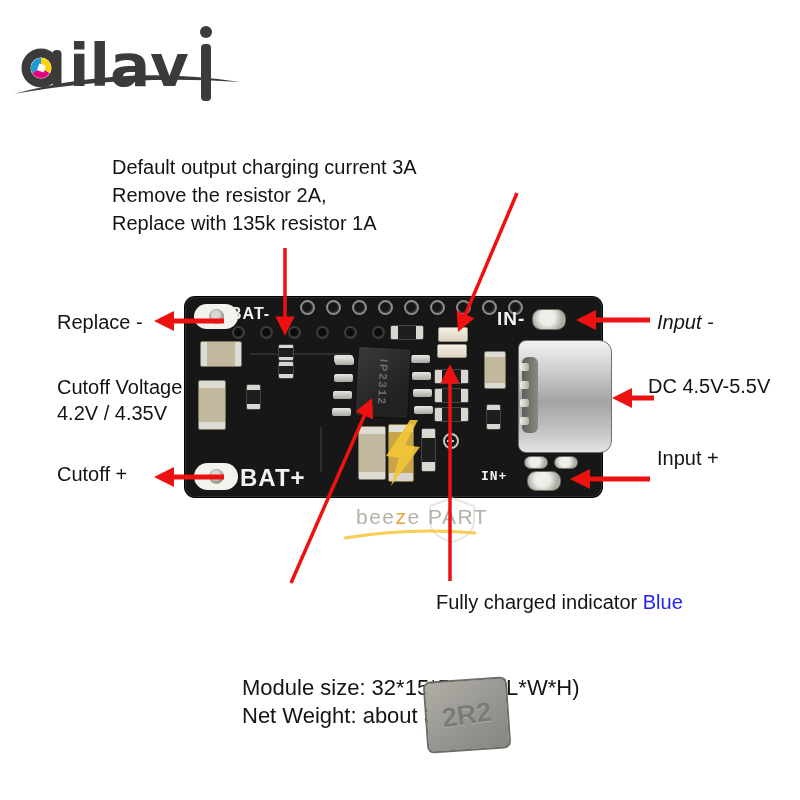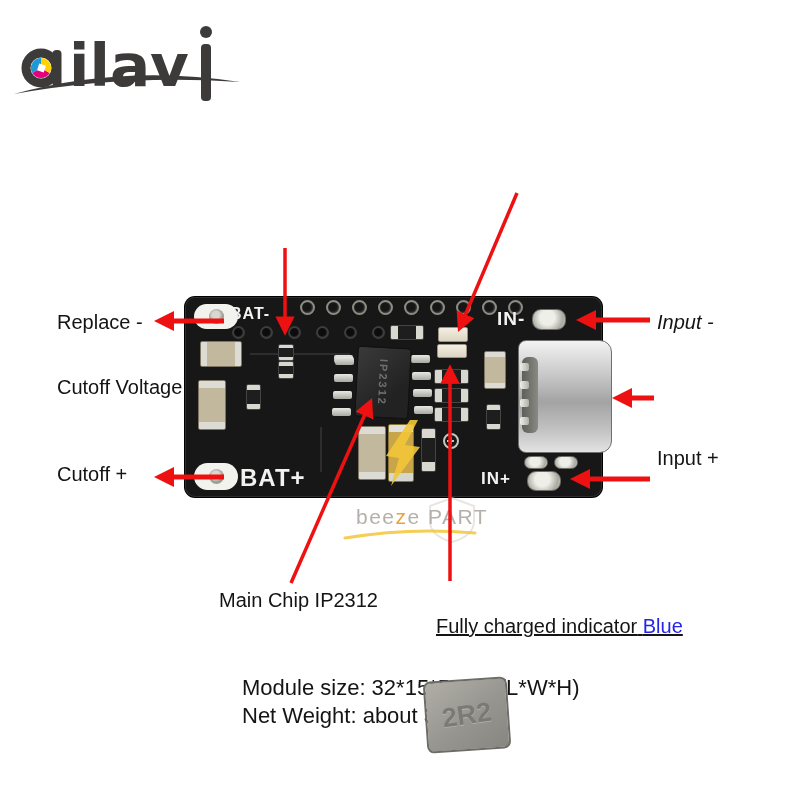--- a/index.html
+++ b/index.html
@@ -78,35 +78,41 @@
     </g>
 
     <text x="57" y="78" font-size="58" fill="#3d3a3a" textLength="120" lengthAdjust="spacingAndGlyphs">ilav</text>
 
     <circle cx="194" cy="24" r="6" fill="#3d3a3a"></circle>
     <rect x="189" y="36" width="10" height="57" rx="4" fill="#3d3a3a"></rect>
 
     <path d="M2,86 Q112,56 228,74 Q112,66 2,86 Z" fill="#3d3a3a"></path>
   </svg>
 
+  <div class="abs note" style="left:112px;top:153px;">
+    <div>Default output charging current 3A</div>
+    <div>Remove the resistor 2A,</div>
+    <div>Replace with 135k resistor 1A</div>
+  </div>
 
 
   <div class="abs note" style="left:57px;top:308px;">Replace -</div>
   <div class="abs note" style="left:57px;top:374px;line-height:26px;">
     <div>Cutoff Voltage:</div>
+    <div>4.2V / 4.35V</div>
   </div>
   <div class="abs note" style="left:57px;top:460px;">Cutoff +</div>
 
   <div class="abs note" style="left:657px;top:308px;font-style:italic;">Input -</div>
   <div class="abs note" style="left:648px;top:373px;line-height:26px;">
+    <div>DC 4.5V-5.5V</div>
   </div>
   <div class="abs note" style="left:657px;top:444px;">Input +</div>
 
-  <div class="abs note" style="left:219px;top:586px;">Main Chip IP2312</div>
-  <div class="abs note" style="left:436px;top:612px;text-decoration:underline;">
+  <div class="abs note" style="left:436px;top:588px;">
     <span>Fully charged indicator</span>
     <span class="blue">Blue</span>
   </div>
 
   <div class="abs module-info" style="left:242px;top:674px;">
     <div>Module size: 32*15*5 mm (L*W*H)</div>
     <div>Net Weight: about 3g</div>
   </div>
 
   <div class="board">
@@ -121,21 +127,21 @@
     <div class="pad-big" style="left:9px;top:7px;width:44px;height:25px;">
         <span class="hole"></span>
       </div>
     <div class="silk" style="left:45px;top:8px;font-size:16px;">BAT-</div>
     <div class="pad-big" style="left:9px;top:166px;width:44px;height:27px;">
         <span class="hole"></span>
       </div>
     <div class="silk" style="left:55px;top:167px;font-size:24px;">BAT+</div>
     <div class="silk" style="left:312px;top:11px;font-size:19px;">IN-</div>
     <div class="pad-small" style="left:347px;top:12px;width:32px;height:19px;"></div>
-    <div class="silk" style="left:296px;top:172px;font-size:17px;">IN+</div>
+    <div class="silk" style="left:296px;top:172px;font-size:13px;font-family:Liberation Mono, monospace;">IN+</div>
     <div class="pad-small" style="left:342px;top:174px;width:32px;height:18px;"></div>
     <div class="pad-small" style="left:339px;top:159px;width:22px;height:11px;"></div>
     <div class="pad-small" style="left:369px;top:159px;width:22px;height:11px;"></div>
 
     <div class="trace" style="left:65px;top:56px;width:100px;height:2px;"></div>
     <div class="trace" style="left:135px;top:130px;width:2px;height:45px;"></div>
 
     <div class="inductor">
         <span>2R2</span>
       </div>

